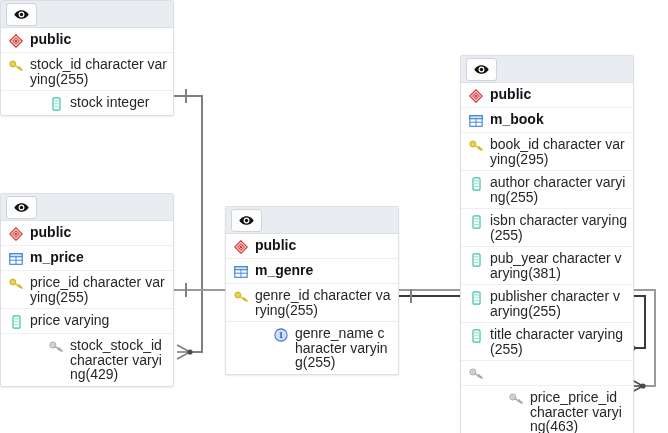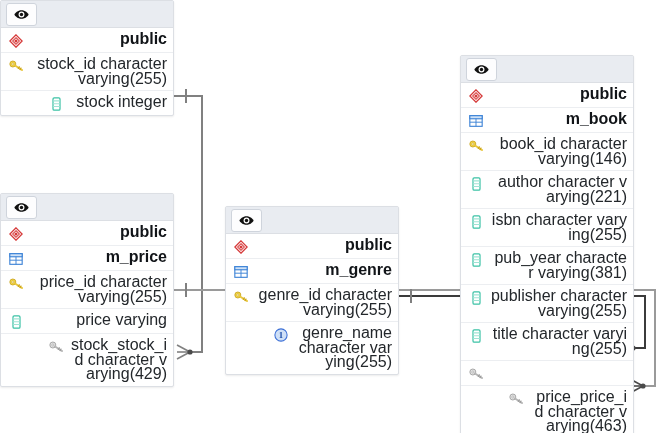--- a/index.html
+++ b/index.html
@@ -56,23 +56,22 @@
     flex:0 0 18px;
     width:18px;height:15px;
     margin-right:5px;
     margin-top:1px;
     display:flex;align-items:center;justify-content:center;
   }
   .row .txt{
     flex:1 1 auto;
     line-height:14.5px;
     word-break:break-all;
-    font-size:16px;
+    font-size:14px;
     color:#23272b;
-    text-align:right;
   }
   .row.schema .txt, .row.tablename .txt{
     font-weight:bold;
     color:#111418;
     word-break:normal;
   }
   svg{display:block;}
 </style>
 </head>
 <body>
@@ -307,30 +306,30 @@
     </div>
     <div class="row">
       <span class="ico">
         <svg width="15" height="13" viewBox="0 0 18 14">
           <circle cx="4.6" cy="5.2" r="3.6" fill="#f2d64b" stroke="#c9a21a" stroke-width="1"></circle>
           <circle cx="4.6" cy="5.2" r="1.3" fill="#ffffff" stroke="#c9a21a" stroke-width=".7"></circle>
           <path d="M7.2 7 L15.6 12.4" stroke="#e8c63a" stroke-width="2.4" stroke-linecap="round"></path>
           <path d="M12.4 8.6 L11.1 10.6 M14.4 10 L13.2 11.9" stroke="#c9a21a" stroke-width="1.4" stroke-linecap="round"></path>
         </svg>
       </span>
-      <span class="txt">book_id character varying(146)</span>
-    </div>
-    <div class="row">
-      <span class="ico">
-        <svg width="9" height="14" viewBox="0 0 10 16">
-          <rect x="1" y="1" width="8" height="14" rx="1.4" fill="#ffffff" stroke="#3bc2a5" stroke-width="1.4"></rect>
-          <path d="M1 4.4 H9 M1 7.6 H9 M1 10.8 H9" stroke="#9fe3d4" stroke-width="1.2"></path>
-        </svg>
-      </span>
-      <span class="txt">author character varying(221)</span>
+      <span class="txt">book_id character varying(295)</span>
+    </div>
+    <div class="row">
+      <span class="ico">
+        <svg width="9" height="14" viewBox="0 0 10 16">
+          <rect x="1" y="1" width="8" height="14" rx="1.4" fill="#ffffff" stroke="#3bc2a5" stroke-width="1.4"></rect>
+          <path d="M1 4.4 H9 M1 7.6 H9 M1 10.8 H9" stroke="#9fe3d4" stroke-width="1.2"></path>
+        </svg>
+      </span>
+      <span class="txt">author character varying(255)</span>
     </div>
     <div class="row">
       <span class="ico">
         <svg width="9" height="14" viewBox="0 0 10 16">
           <rect x="1" y="1" width="8" height="14" rx="1.4" fill="#ffffff" stroke="#3bc2a5" stroke-width="1.4"></rect>
           <path d="M1 4.4 H9 M1 7.6 H9 M1 10.8 H9" stroke="#9fe3d4" stroke-width="1.2"></path>
         </svg>
       </span>
       <span class="txt">isbn character varying(255)</span>
     </div>

